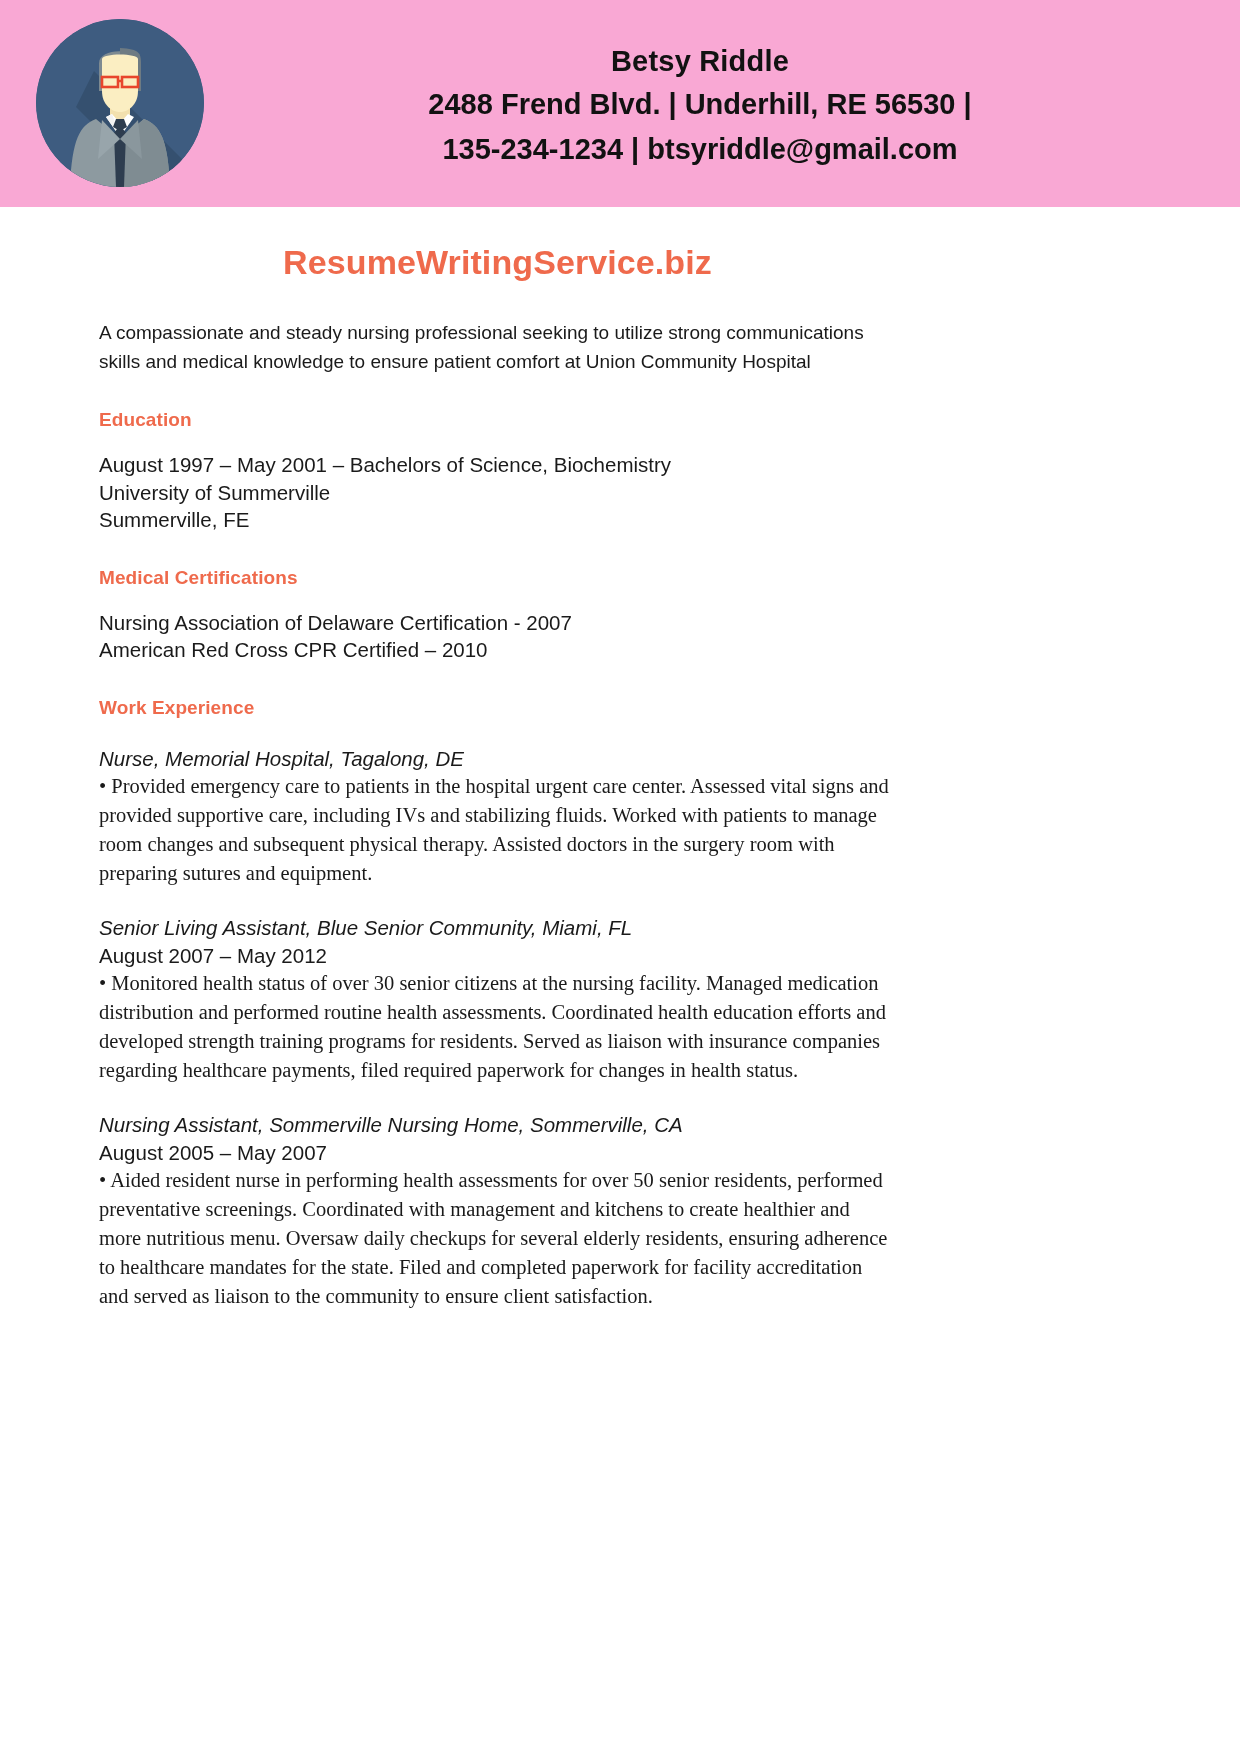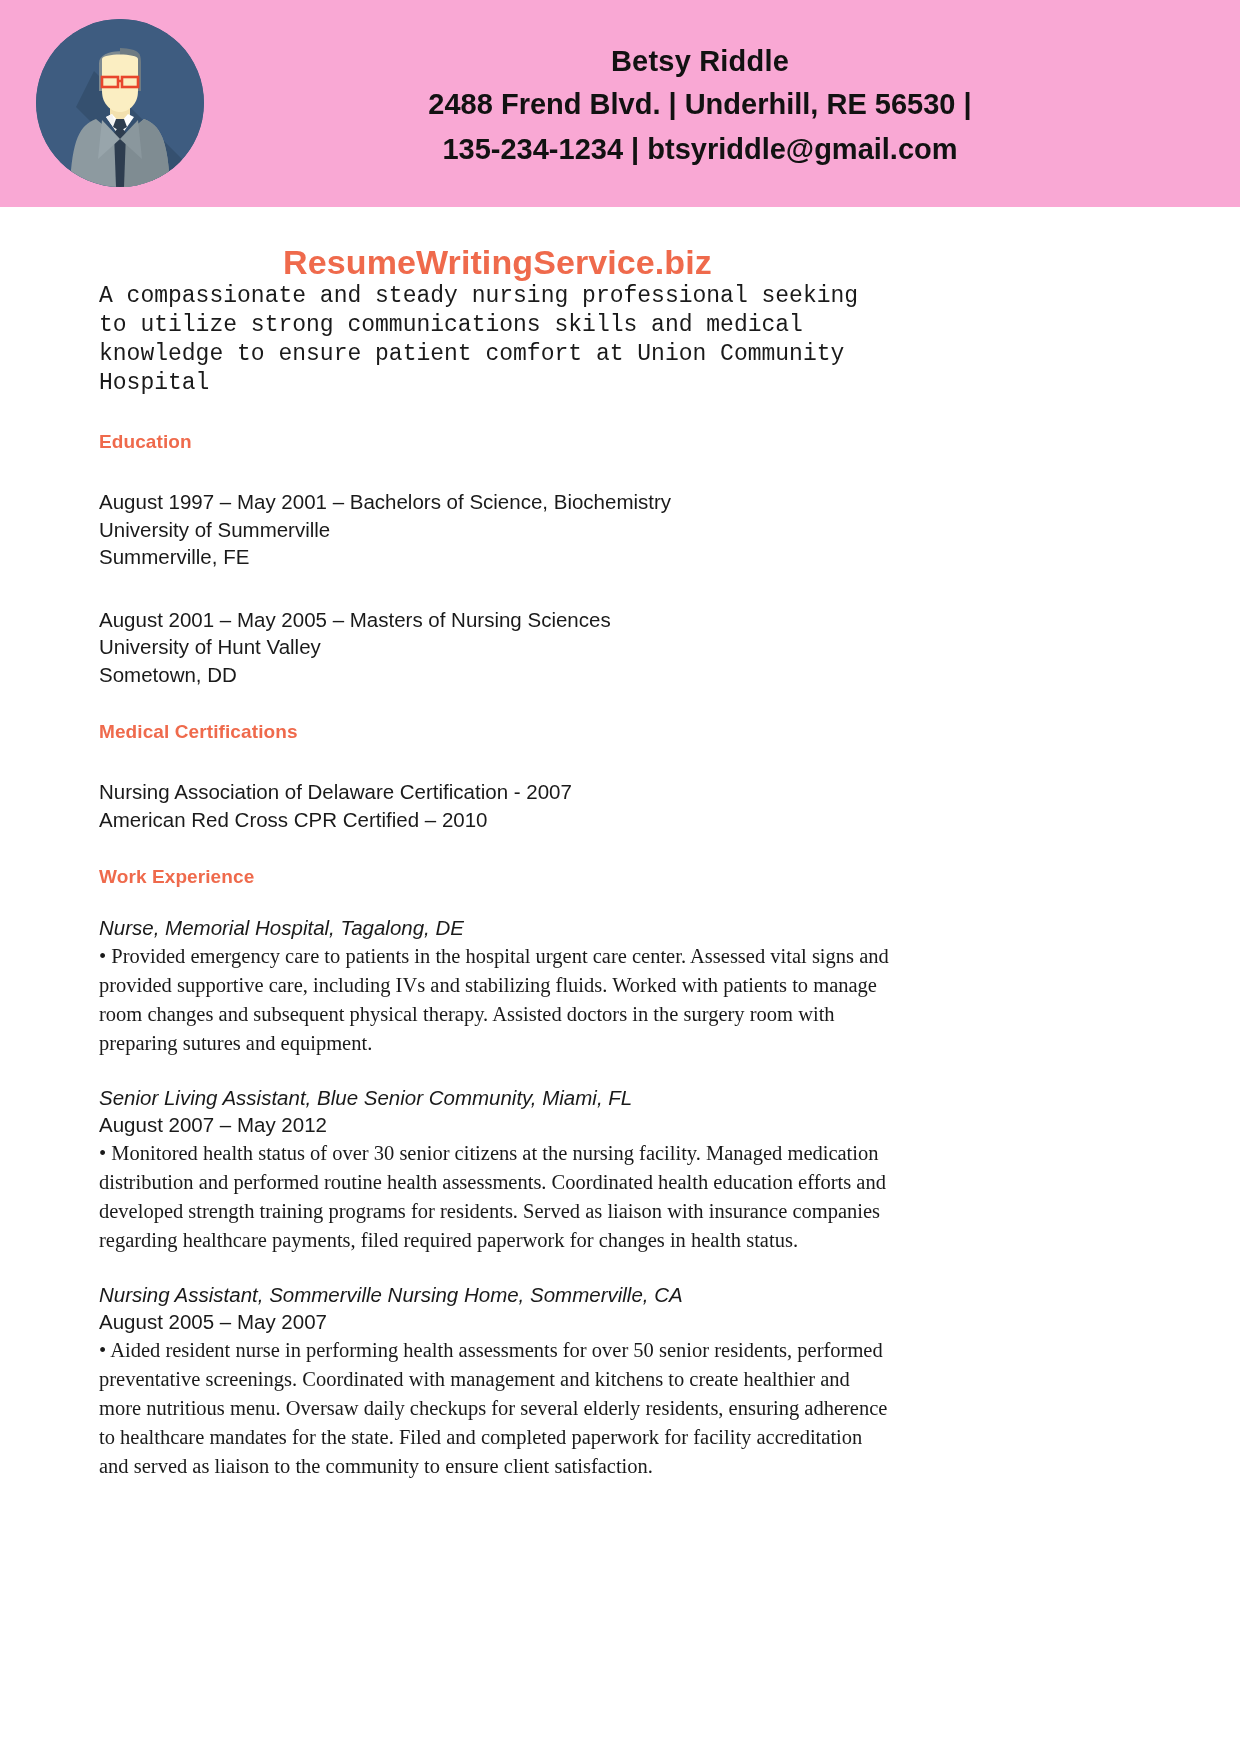--- a/index.html
+++ b/index.html
@@ -73,38 +73,38 @@
     text-align: center;
     color: #ef6a4c;
     font-size: 34px;
     font-weight: bold;
     margin-top: 36px;
     margin-bottom: 0;
     letter-spacing: 0.1px;
   }
 
   .summary {
-    font-size: 23px;
+    margin-top: 36px;
+    font-size: 19px;
     line-height: 29px;
     color: #1a1a1a;
     max-width: 930px;
-    font-family: Liberation Mono, monospace;
   }
 
   .section-heading {
     color: #ef6a4c;
     font-size: 19px;
     font-weight: bold;
     margin-top: 33px;
     margin-bottom: 0;
     letter-spacing: 0.1px;
   }
 
   .block {
-    margin-top: 35px;
+    margin-top: 20px;
     font-size: 20.5px;
     line-height: 27.5px;
     color: #1a1a1a;
   }
 
   .line { white-space: pre-wrap; }
 
   .job { margin-top: 26px; }
   .job-title {
     font-style: italic;
@@ -177,25 +177,20 @@
   <div class="summary">A compassionate and steady nursing professional seeking to utilize strong communications skills and medical knowledge to ensure patient comfort at Union Community Hospital</div>
 
   <div class="section-heading">Education</div>
 
   <div class="block">
     <div class="line">August 1997 – May 2001 – Bachelors of Science, Biochemistry</div>
     <div class="line">University of Summerville</div>
     <div class="line">Summerville, FE</div>
   </div>
 
-  <div class="block">
-    <div class="line">August 2001 – May 2005 – Masters of Nursing Sciences</div>
-    <div class="line">University of Hunt Valley</div>
-    <div class="line">Sometown, DD</div>
-  </div>
 
   <div class="section-heading">Medical Certifications</div>
 
   <div class="block">
     <div class="line">Nursing Association of Delaware Certification - 2007</div>
     <div class="line">American Red Cross CPR Certified – 2010</div>
   </div>
 
   <div class="section-heading">Work Experience</div>
 

